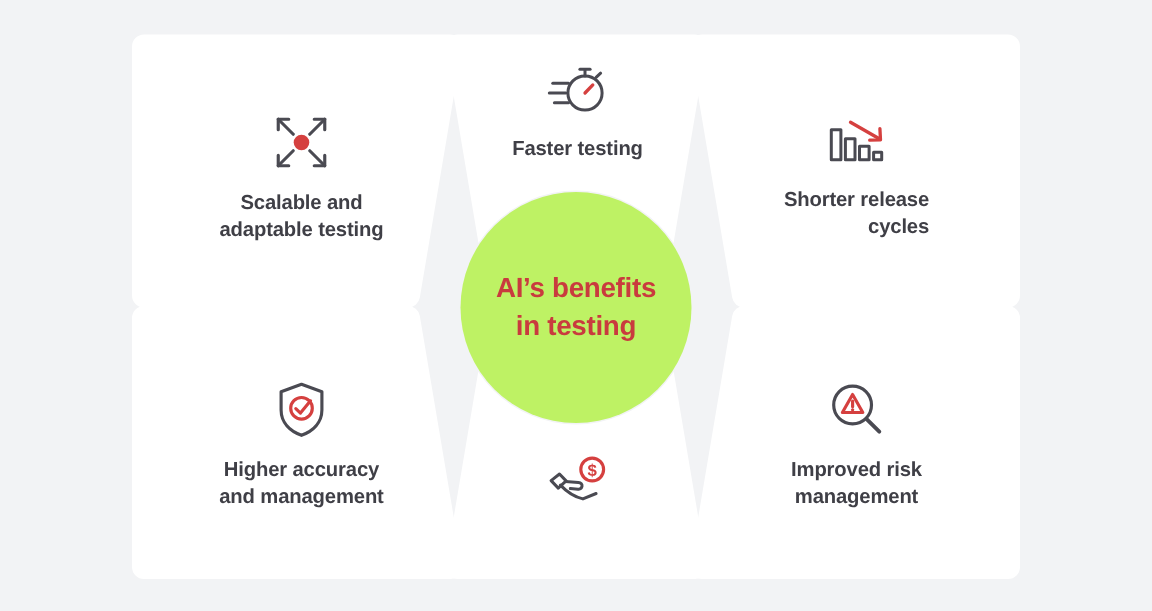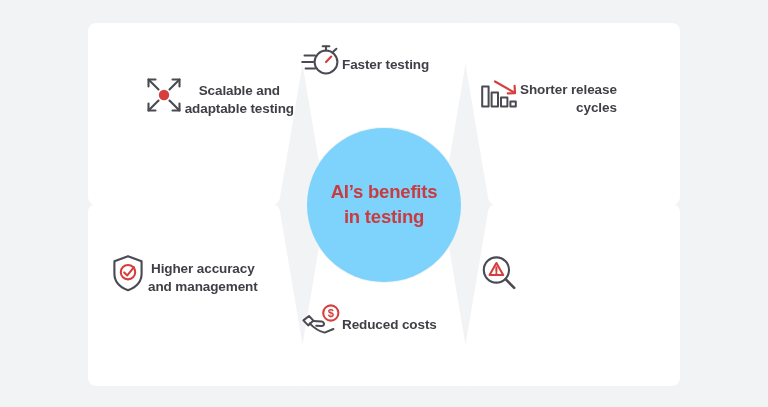--- a/index.html
+++ b/index.html
@@ -30,21 +30,21 @@
     top: 0;
     width: 768px;
     height: 407px;
   }
   .stage svg { display: block; }
 
   
   .cell {
     position: absolute;
     display: flex;
-    flex-direction: row;
+    flex-direction: column;
     align-items: center;
     justify-content: flex-start;
     text-align: center;
     pointer-events: auto;
   }
 
   .cell .icon {
     display: block;
     line-height: 0;
     margin-bottom: 10px;
@@ -68,21 +68,21 @@
   #cell-risk          { left: 478px;  top: 252px; width: 186px; }
 
   
   #center-hub {
     position: absolute;
     left: 307px;
     top: 128px;
     width: 154px;
     height: 154px;
     border-radius: 50%;
-    background: #7dd3fc;
+    background: #bef264;
     display: flex;
     align-items: center;
     justify-content: center;
   }
 
   #center-hub .hub-text {
     font-size: 18.5px;
     font-weight: 700;
     line-height: 1.35;
     color: #c93b3e;
@@ -202,28 +202,29 @@
       <svg width="42" height="40" viewBox="0 0 42 40" xmlns="http://www.w3.org/2000/svg">
         <g stroke="#4a4a52" stroke-width="2" fill="none" stroke-linecap="round" stroke-linejoin="round">
           <path d="M3.4 20.4 L9.0 16.0 L13.4 20.6 L8.2 25.4 Z"></path>
           <path d="M9.6 23.4 C13.6 27.6 18.6 31.2 24.6 32.6 L33.4 29.0"></path>
           <path d="M13.0 21.0 L21.6 21.6 C23.4 21.8 24.2 23.0 24.0 24.2 C23.8 25.4 22.8 26.2 21.4 26.1 L16.2 25.7"></path>
         </g>
         <circle cx="30.8" cy="13.0" r="7.6" fill="none" stroke="#d5403f" stroke-width="2.1"></circle>
         <text x="30.8" y="17.4" font-family="'Liberation Sans', sans-serif" font-size="11.2" font-weight="700" fill="#d5403f" text-anchor="middle">$</text>
       </svg>
     </span>
-    <span class="label">Reduced costs</span>
   </div>
 
   <div class="cell" id="cell-risk">
     <span class="icon">
       <svg width="42" height="42" viewBox="0 0 42 42" xmlns="http://www.w3.org/2000/svg">
         <circle cx="18.4" cy="18.0" r="12.6" fill="none" stroke="#4a4a52" stroke-width="2.1"></circle>
         <line x1="27.6" y1="27.2" x2="36.2" y2="35.8" stroke="#4a4a52" stroke-width="2.6" stroke-linecap="round"></line>
         <path d="M18.4 11.0 L25.2 23.0 L11.6 23.0 Z" fill="none" stroke="#d5403f" stroke-width="2.1" stroke-linejoin="round"></path>
         <line x1="18.4" y1="15.4" x2="18.4" y2="19.2" stroke="#d5403f" stroke-width="2.1" stroke-linecap="round"></line>
         <circle cx="18.4" cy="21.2" r="1.1" fill="#d5403f"></circle>
       </svg>
     </span>
+    <span class="label">Improved risk
+management</span>
   </div>
 
 </div>
 
 </body></html>

